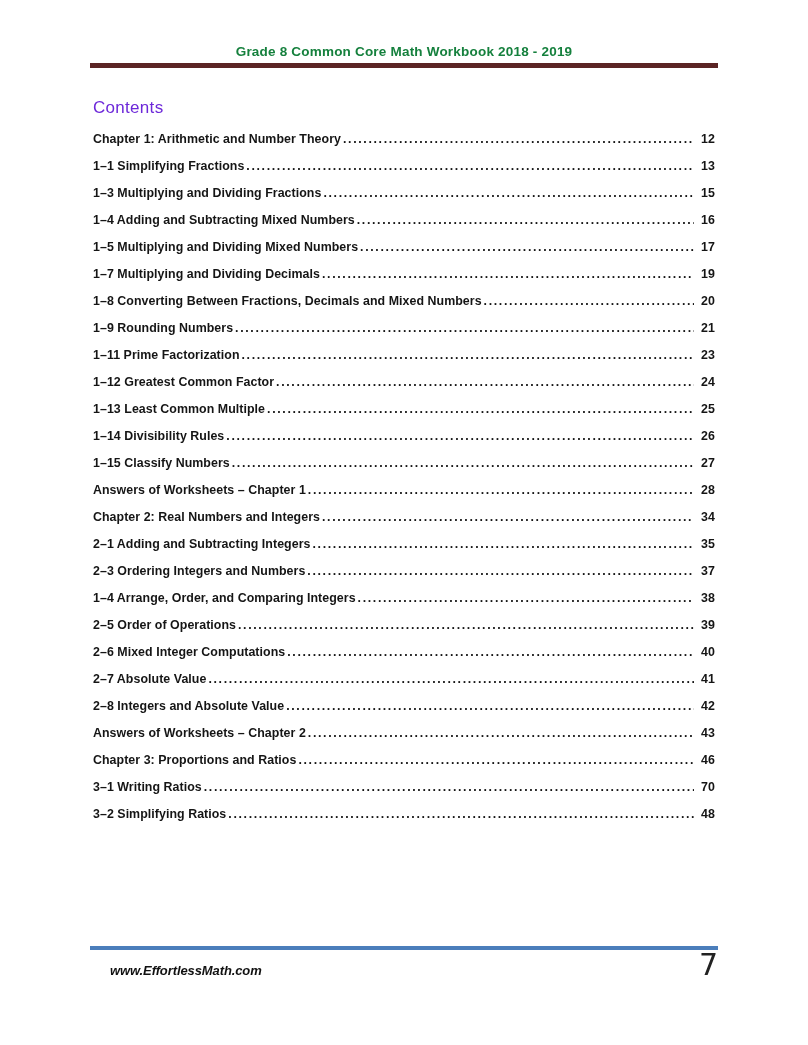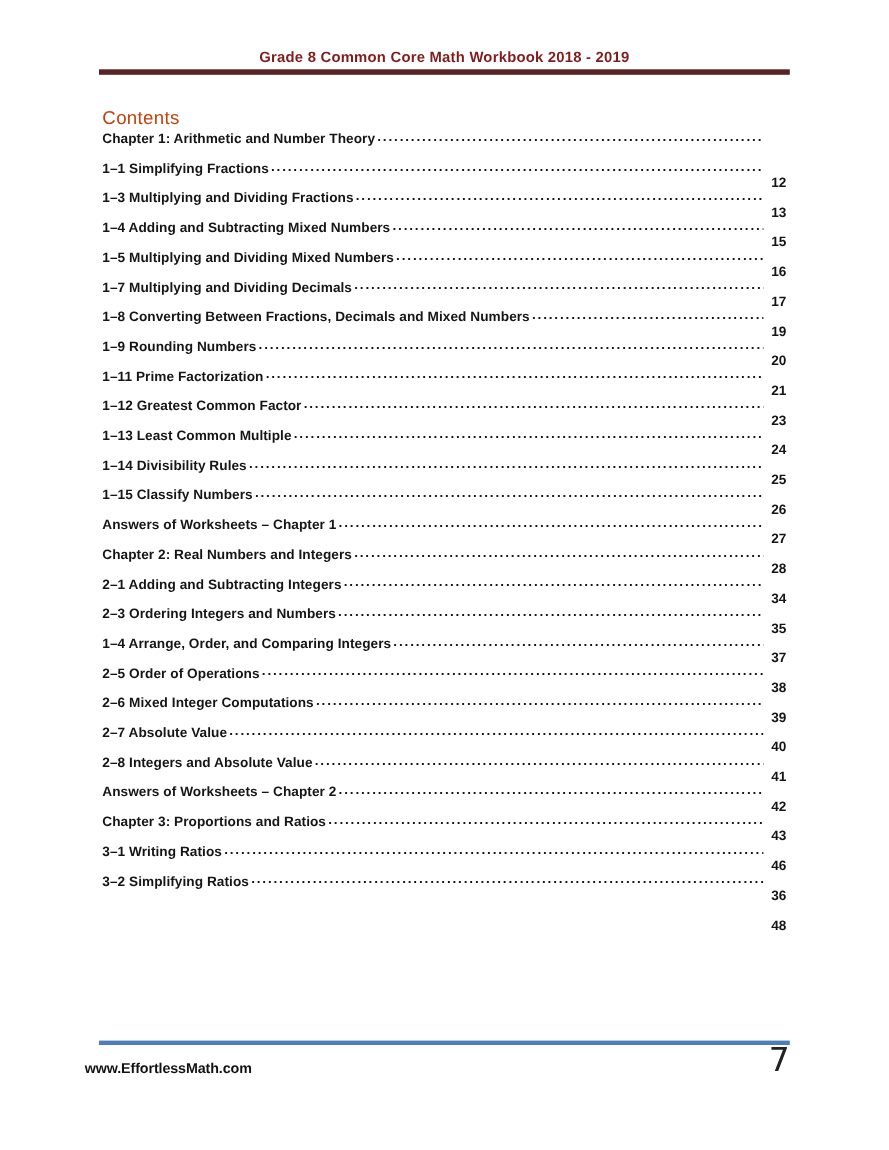--- a/index.html
+++ b/index.html
@@ -28,53 +28,53 @@
   .header {
     position: absolute;
     left: 90px;
     top: 44px;
     width: 628px;
   }
   .header-title {
     text-align: center;
     font-size: 13.5px;
     font-weight: bold;
-    color: #7f1d1d;
+    color: #15803d;
     letter-spacing: 0.2px;
     font-stretch: condensed;
     white-space: nowrap;
   }
   .header-rule {
     margin-top: 4px;
     height: 5px;
     background: #5B2424;
     width: 100%;
   }
 
   
   .contents-heading {
     position: absolute;
     left: 93px;
     top: 98px;
     font-size: 17px;
     font-weight: 400;
-    color: #c2410c;
+    color: #6d28d9;
     letter-spacing: 0.3px;
   }
 
   
   .toc {
     position: absolute;
     left: 93px;
     top: 119px;
     width: 622px;
   }
   .toc-entry {
     display: flex;
-    align-items: flex-start;
+    align-items: flex-end;
     height: 27px;
     font-size: 12.4px;
     font-weight: bold;
     color: #151515;
     letter-spacing: 0.05px;
     white-space: nowrap;
   }
   .toc-title {
     flex: 0 0 auto;
     padding-right: 1px;
@@ -109,26 +109,27 @@
   .footer-rule {
     position: absolute;
     left: 90px;
     top: 946px;
     width: 628px;
     height: 4px;
     background: #4B7EBB;
   }
   .footer-url {
     position: absolute;
-    left: 77px;
+    left: 110px;
     top: 963px;
     font-size: 13px;
     font-weight: bold;
     color: #111111;
     letter-spacing: -0.1px;
+    font-style: italic;
   }
   .footer-pagenum {
     position: absolute;
     right: 90px;
     top: 950px;
     font-size: 30px;
     font-weight: 400;
     color: #222222;
     font-family: "DejaVu Sans", sans-serif;
     line-height: 1;
@@ -263,21 +264,21 @@
         <span class="toc-page">43</span>
       </div>
       <div class="toc-entry">
         <span class="toc-title">Chapter 3: Proportions and Ratios</span>
         <span class="toc-leader"></span>
         <span class="toc-page">46</span>
       </div>
       <div class="toc-entry">
         <span class="toc-title">3–1 Writing Ratios</span>
         <span class="toc-leader"></span>
-        <span class="toc-page">36</span>
+        <span class="toc-page">70</span>
       </div>
       <div class="toc-entry">
         <span class="toc-title">3–2 Simplifying Ratios</span>
         <span class="toc-leader"></span>
         <span class="toc-page">48</span>
       </div>
     </div>
 
   <div class="footer-rule"></div>
   <div class="footer-url">www.EffortlessMath.com</div>

